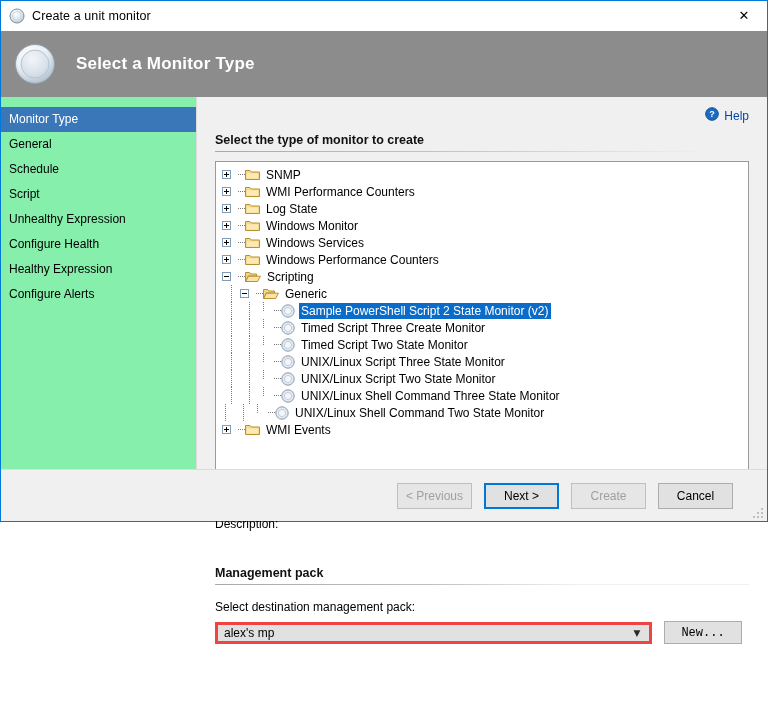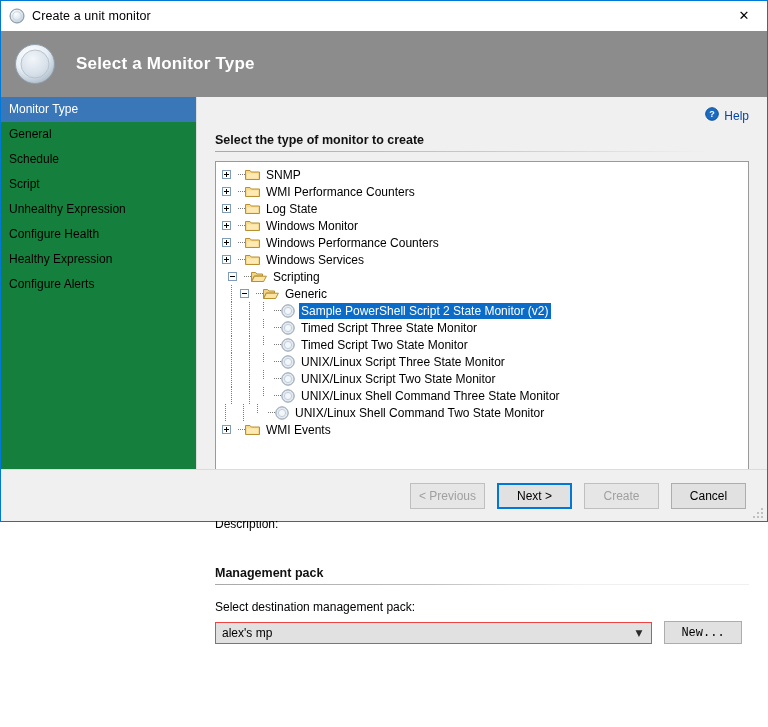--- a/index.html
+++ b/index.html
@@ -89,23 +89,23 @@
   
   .body-area {
     flex: 1 1 auto;
     display: flex;
     min-height: 0;
     background: #f0f0f0;
   }
   .sidebar {
     width: 196px;
     flex: 0 0 196px;
-    background: #15803d;
+    background: #86efac;
     border-right: 1px solid #dcdcdc;
-    padding-top: 0;
+    padding-top: 10px;
     box-sizing: border-box;
   }
   .nav-item {
     height: 25px;
     line-height: 25px;
     padding-left: 8px;
     font-size: 12px;
     color: #000000;
     cursor: default;
     white-space: nowrap;
@@ -250,21 +250,21 @@
   .mp-row {
     margin-top: 7px;
     display: flex;
     align-items: center;
     gap: 12px;
   }
   .combo {
     width: 437px;
     height: 22px;
     background: #e1e1e1;
-    border: 1px solid #ef4444;
+    border: 3px solid #ef4444;
     box-sizing: border-box;
     display: flex;
     align-items: center;
     position: relative;
     cursor: default;
     font-size: 12px;
   }
   .combo .val { padding-left: 6px; }
   .combo .arrow {
     position: absolute;
@@ -294,21 +294,21 @@
 
   
   .footer {
     flex: 0 0 auto;
     height: 51px;
     background: #f0f0f0;
     border-top: 1px solid #dcdcdc;
     display: flex;
     align-items: center;
     justify-content: flex-end;
-    padding-right: 21px;
+    padding-right: 34px;
     gap: 12px;
     position: relative;
   }
   .fbtn {
     width: 75px;
     height: 26px;
     background: #e1e1e1;
     border: 1px solid #adadad;
     box-sizing: border-box;
     font-size: 12px;
@@ -465,36 +465,36 @@
             <span class="expander-slot">
               <span class="expander plus"></span>
             </span>
             <span class="dots"></span>
             <span class="ico">
               <svg width="15" height="13" viewBox="0 0 15 13">
                 <path d="M0.5 2.5 L5 2.5 L6.3 4 L14.5 4 L14.5 11.5 L0.5 11.5 Z" fill="#f6d98b" stroke="#b7902f" stroke-width="1"></path>
                 <rect x="2" y="5.4" width="11" height="5.2" fill="#fde9b5" stroke="none"></rect>
               </svg>
             </span>
-            <span class="tlabel">Windows Performance Counters</span>
+            <span class="tlabel">Windows Services</span>
           </div>
           <div class="trow" style="padding-left: 6px;">
             <span class="expander-slot">
               <span class="expander plus"></span>
             </span>
             <span class="dots"></span>
             <span class="ico">
               <svg width="15" height="13" viewBox="0 0 15 13">
                 <path d="M0.5 2.5 L5 2.5 L6.3 4 L14.5 4 L14.5 11.5 L0.5 11.5 Z" fill="#f6d98b" stroke="#b7902f" stroke-width="1"></path>
                 <rect x="2" y="5.4" width="11" height="5.2" fill="#fde9b5" stroke="none"></rect>
               </svg>
             </span>
-            <span class="tlabel">Windows Services</span>
-          </div>
-          <div class="trow" style="padding-left: 12px;">
+            <span class="tlabel">Windows Performance Counters</span>
+          </div>
+          <div class="trow" style="padding-left: 6px;">
             <span class="expander-slot">
               <span class="expander"></span>
             </span>
             <span class="dots"></span>
             <span class="ico">
               <svg width="16" height="13" viewBox="0 0 16 13">
                 <path d="M0.5 2.5 L4.6 2.5 L5.9 4 L11.5 4 L11.5 6 L3.3 6 L0.5 11.5 Z" fill="#f3d588" stroke="#b7902f" stroke-width="1"></path>
                 <path d="M3.4 6.2 L15.4 6.2 L12.6 11.5 L0.7 11.5 Z" fill="#fbe4a6" stroke="#b7902f" stroke-width="1"></path>
               </svg>
             </span>
@@ -545,21 +545,21 @@
             <span class="expander-slot">
               <span class="vline" style="left: 5px; bottom: 8px;"></span>
             </span>
             <span class="dots"></span>
             <span class="ico">
               <svg width="14" height="14" viewBox="0 0 14 14">
                 <circle cx="7" cy="7" r="6.2" fill="#e3eaf1" stroke="#8b9aa8" stroke-width="1"></circle>
                 <circle cx="7" cy="7" r="3.6" fill="#f3f7fa" stroke="#c2cedb" stroke-width="1"></circle>
               </svg>
             </span>
-            <span class="tlabel">Timed Script Three State Monitor</span>
+            <span class="tlabel">Timed Script Three Create Monitor</span>
           </div>
           <div class="trow" style="padding-left: 6px;">
             <span class="indent" style="width: 18px;">
               <span class="vline"></span>
             </span>
             <span class="indent" style="width: 18px;">
               <span class="vline"></span>
             </span>
             <span class="expander-slot">
               <span class="vline" style="left: 5px; bottom: 8px;"></span>

